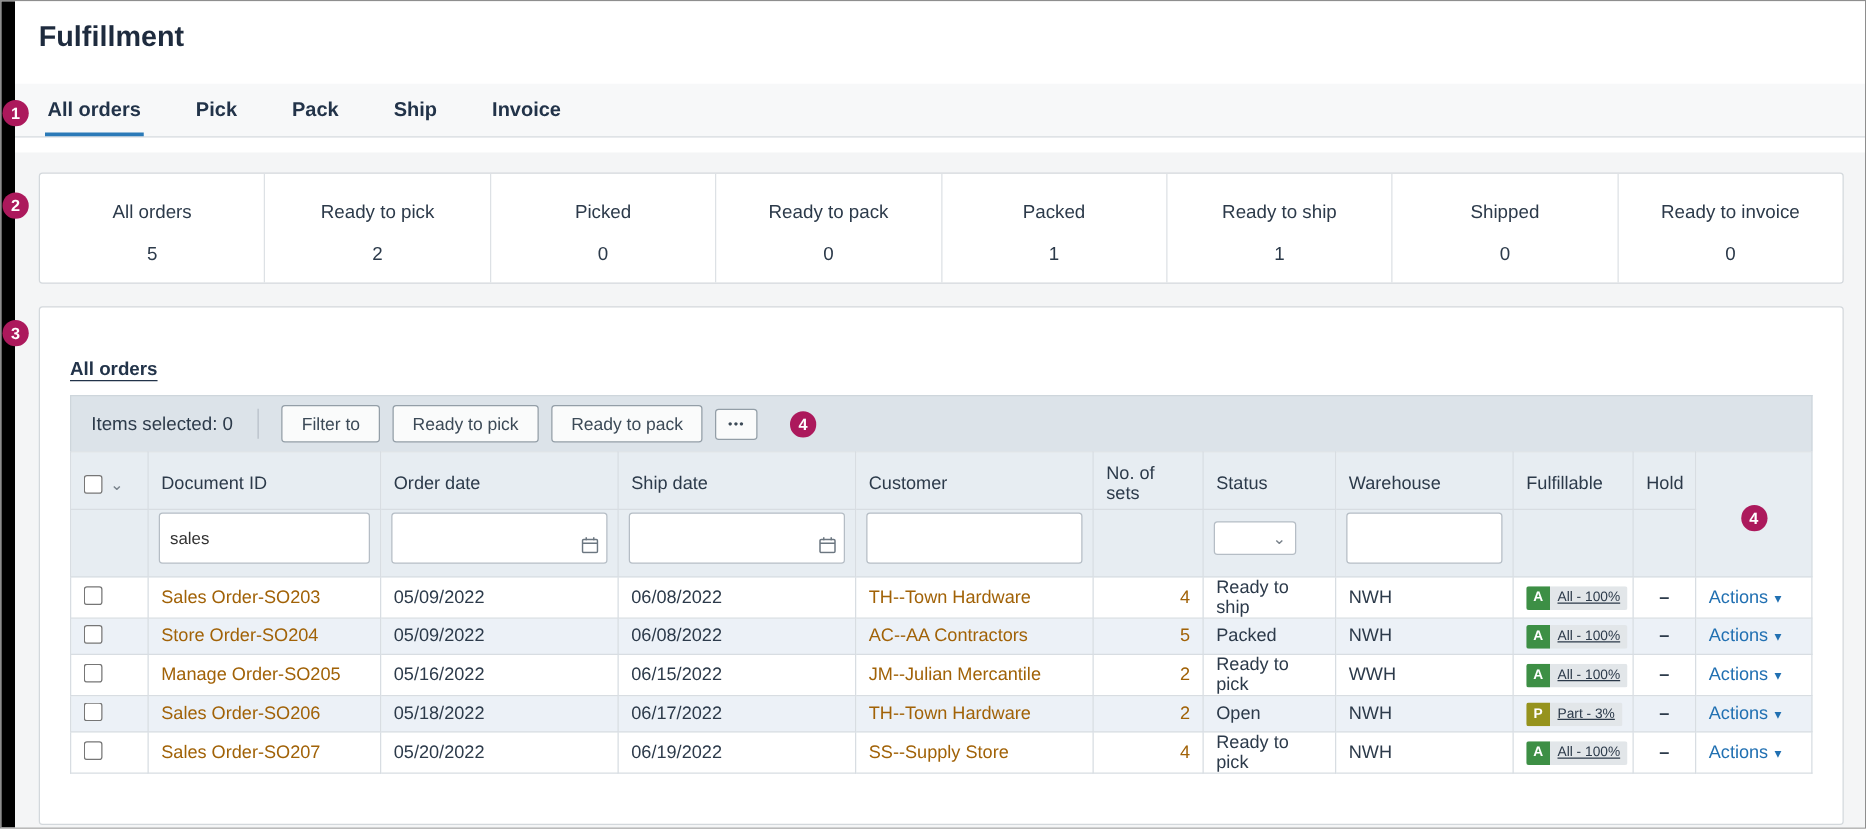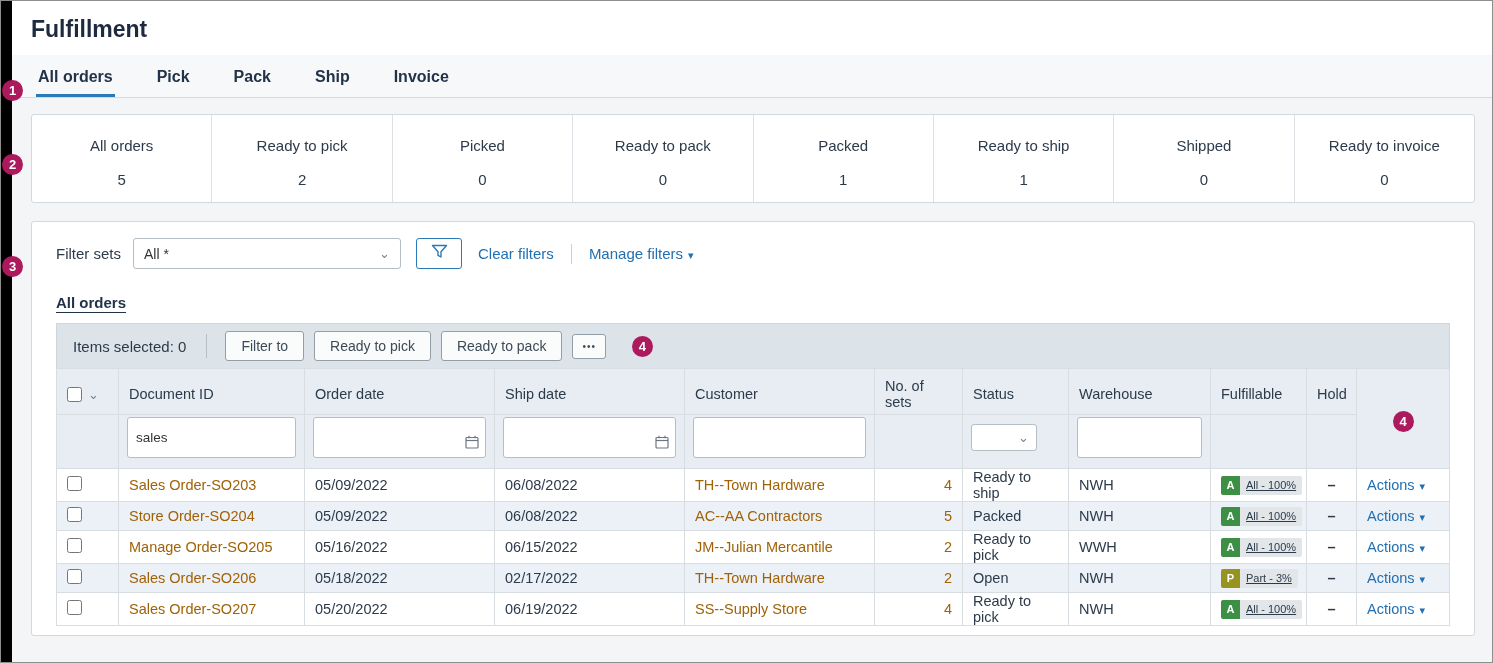--- a/index.html
+++ b/index.html
@@ -1,19 +1,19 @@
 <!DOCTYPE html>
 <html><head>
 <meta charset="utf-8">
 <style>
   * { box-sizing: border-box; margin: 0; padding: 0; }
   body { margin: 0; background: #ddd; font-family: "Liberation Sans", sans-serif; }
   .page { position: relative; width: 1493px; height: 663px; background: #fff; border: 1px solid #8e8e8e; overflow: hidden; }
   .black-bar { position: absolute; left: 0; top: 0; width: 11px; height: 100%; background: #000; z-index: 2; }
-  .content { margin-left: 11px; height: 100%; display: flex; flex-direction: column; }
+  .content { margin-left: 11px; height: 100%; display: flex; flex-direction: column; gap: 12px; }
 
   
   .title-bar { padding: 15px 0 12px 19px; background: #fff; }
   .page-title { font-size: 23px; font-weight: 700; color: #1e2b3e; }
 
   
   .tabs { display: flex; gap: 40px; padding-left: 24px; background: #f7f8f9; border-bottom: 1px solid #d7dbdf; }
   .tab { font-size: 16px; font-weight: 700; color: #223349; padding: 13px 2px 11px; cursor: default; }
   .tab.active { padding-bottom: 8px; border-bottom: 3px solid #2b7ab8; }
 
@@ -142,37 +142,20 @@
           <div class="summary-value">0</div>
         </div>
         <div class="summary-cell">
           <div class="summary-label">Ready to invoice</div>
           <div class="summary-value">0</div>
         </div>
       </div>
 
       <div class="panel">
 
-        <div class="filter-bar">
-          <span class="filter-label">Filter sets</span>
-          <div class="select">
-            <span>All *</span>
-            <span class="chev">⌄</span>
-          </div>
-          <div class="funnel-btn">
-            <span>
-              <svg width="17" height="17" viewBox="0 0 17 17">
-                  <path d="M1.5 2.5h14l-5.5 6.2v5.3l-3-1.6V8.7L1.5 2.5z" fill="none" stroke="#2b7ab8" stroke-width="1.4" stroke-linejoin="round"></path>
-                </svg>
-            </span>
-          </div>
-          <a class="link clear-link">Clear filters</a>
-          <div class="vdiv"></div>
-          <a class="link"><span>Manage filters</span><span class="caret">▾</span></a>
-        </div>
 
         <div class="grid-title-row">
           <span class="grid-title">All orders</span>
         </div>
 
         <div class="toolbar">
           <span>Items selected: 0</span>
           <div class="tb-div"></div>
           <button class="tb-btn">Filter to</button>
           <button class="tb-btn">Ready to pick</button>
@@ -317,21 +300,21 @@
                   </span>
               </td>
               <td class="c-hold">–</td>
               <td><a class="actions-link"><span>Actions</span><span class="caret">▾</span></a></td>
             </tr>
 
             <tr class="alt">
               <td><input type="checkbox" style=""></td>
               <td><a class="cell-link">Sales Order-SO206</a></td>
               <td>05/18/2022</td>
-              <td>02/17/2022</td>
+              <td>06/17/2022</td>
               <td><a class="cell-link">TH--Town Hardware</a></td>
               <td class="c-lines"><a class="cell-link">2</a></td>
               <td>Open</td>
               <td>NWH</td>
               <td>
                 <span class="fb" data-variant="part">
                     <span class="fb-letter">P</span>
                     <span class="fb-text">Part - 3%</span>
                   </span>
               </td>

